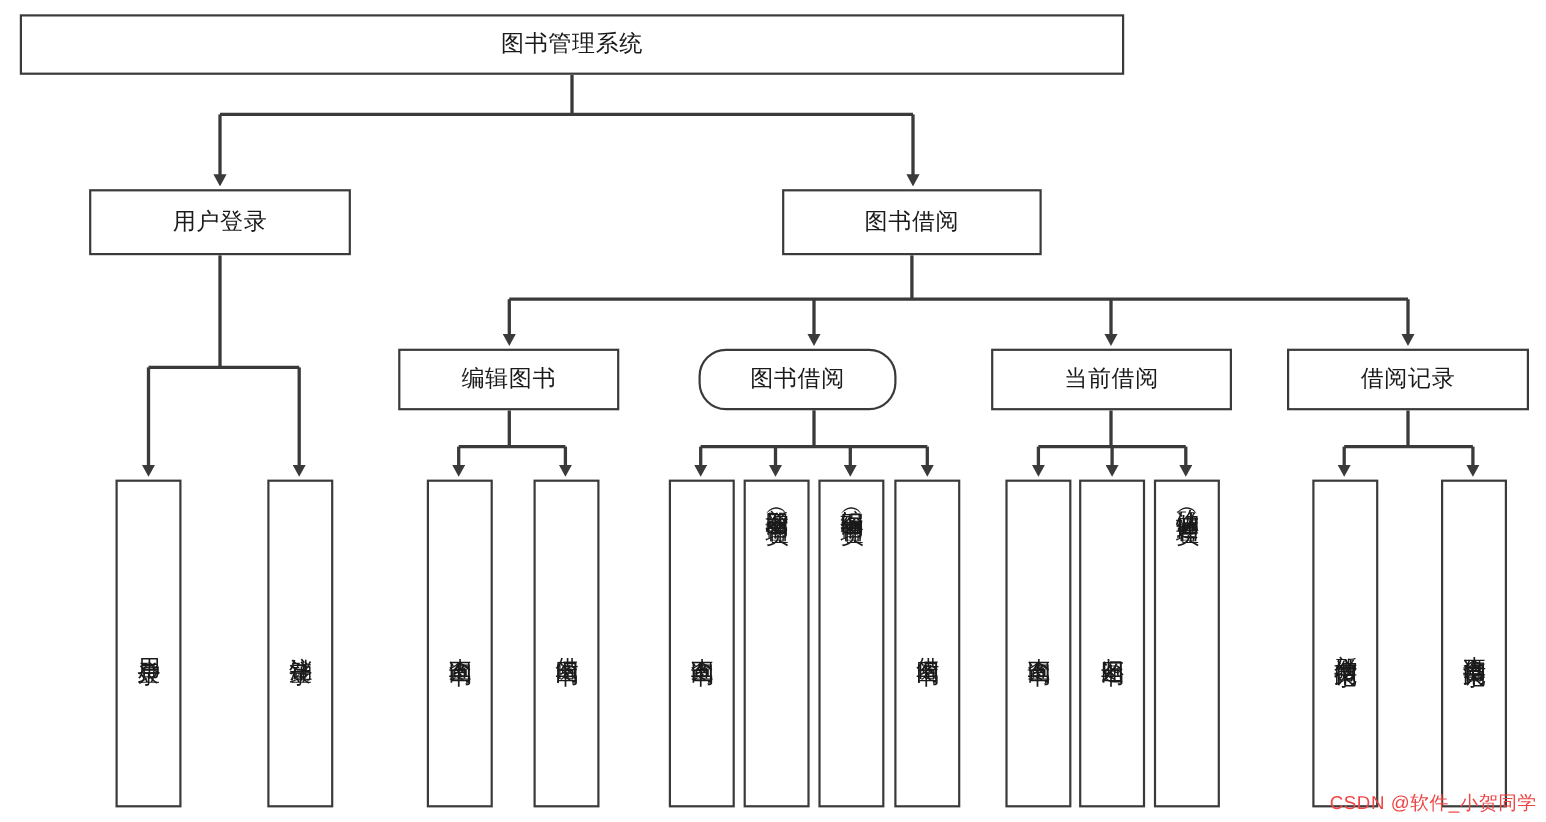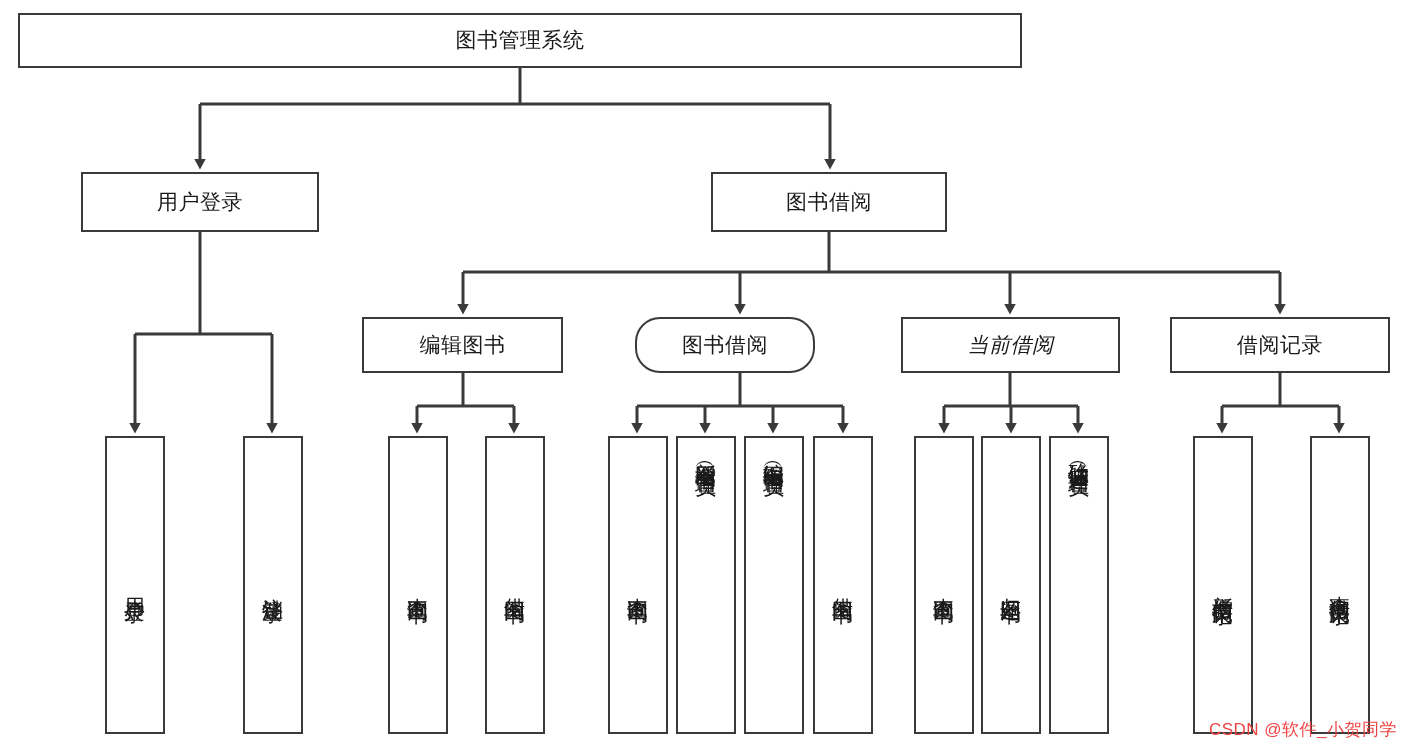--- a/index.html
+++ b/index.html
@@ -148,21 +148,21 @@
   </div>
 
   <div class="node-box" style="left:362px; top:317px; width:201px; height:56px;">
     <span class="node-label">编辑图书</span>
   </div>
 
   <div class="node-box" style="left:635px; top:317px; width:180px; height:56px;border-radius:25px;">
     <span class="node-label">图书借阅</span>
   </div>
 
-  <div class="node-box" style="left:901px; top:317px; width:219px; height:56px;font-style:italic;">
+  <div class="node-box" style="left:901px; top:317px; width:219px; height:56px;">
     <span class="node-label">当前借阅</span>
   </div>
 
   <div class="node-box" style="left:1170px; top:317px; width:220px; height:56px;">
     <span class="node-label">借阅记录</span>
   </div>
 
   <div class="node-box vertical centered" style="left:105px; top:436px; width:60px; height:298px;">
     <span class="node-label">用户登录</span>
   </div>

